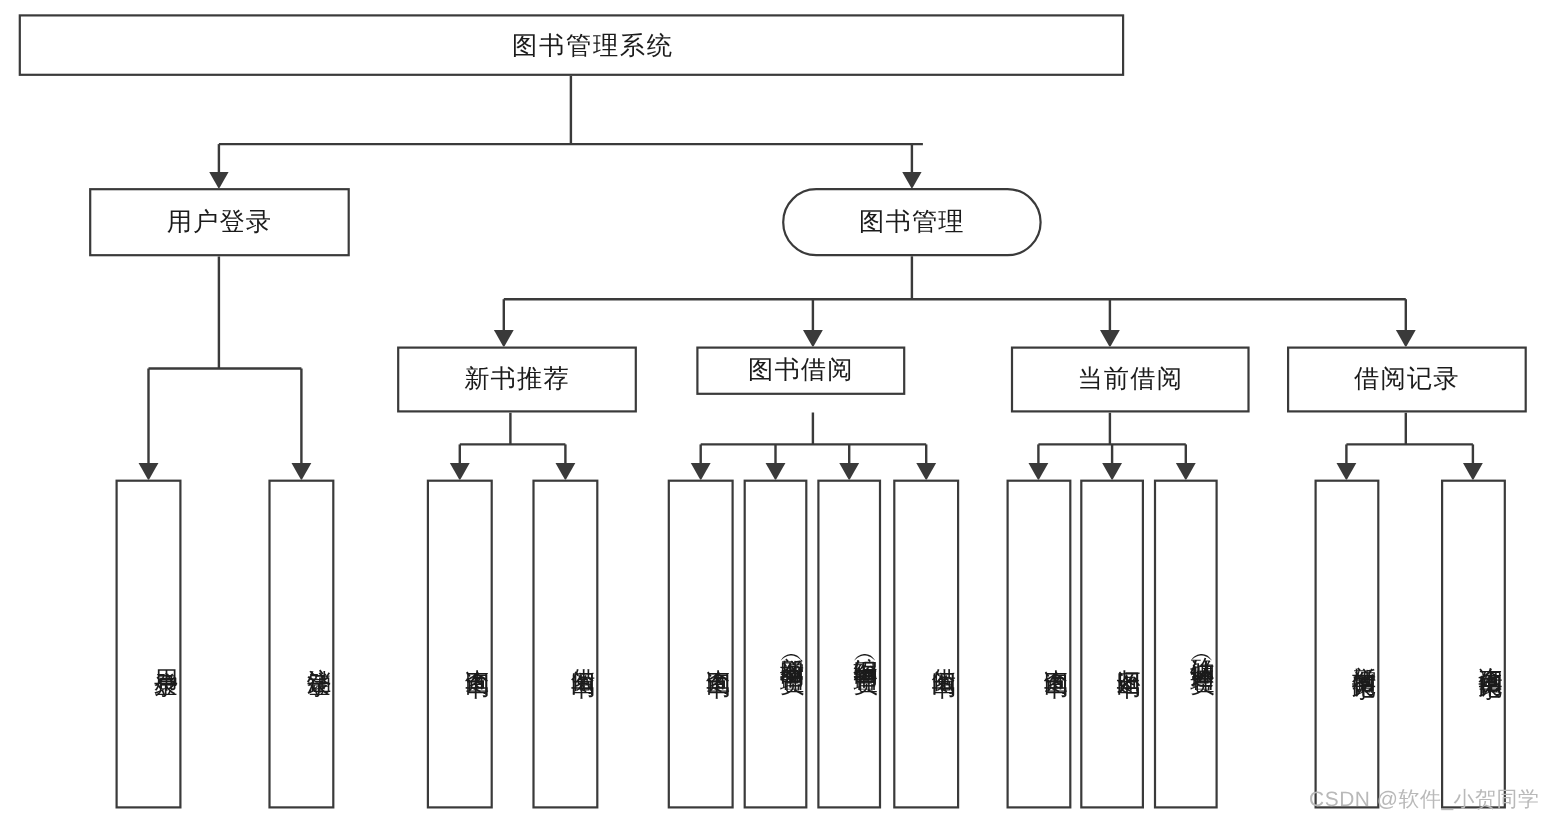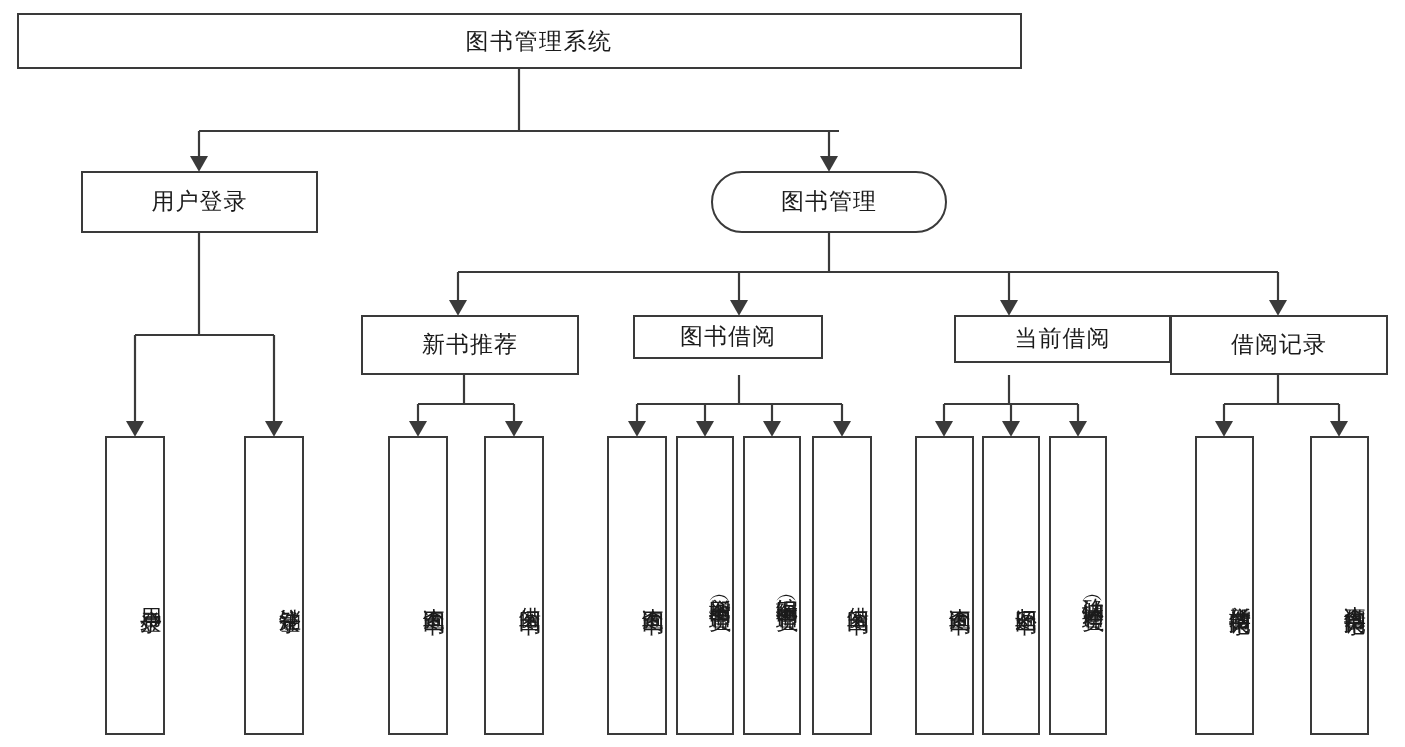--- a/index.html
+++ b/index.html
@@ -136,21 +136,21 @@
   <div class="node horiz" style="left:711px; top:171px; width:236px; height:62px;border-radius:31px;">
     <span>图书管理</span>
   </div>
 
   <div class="node horiz" style="left:361px; top:315px; width:218px; height:60px;">
     <span>新书推荐</span>
   </div>
   <div class="node horiz" style="left:633px; top:315px; width:190px; height:44px;">
     <span>图书借阅</span>
   </div>
-  <div class="node horiz" style="left:954px; top:315px; width:217px; height:48px;">
+  <div class="node horiz" style="left:919px; top:315px; width:217px; height:60px;">
     <span>当前借阅</span>
   </div>
   <div class="node horiz" style="left:1170px; top:315px; width:218px; height:60px;justify-content:center;">
     <span>借阅记录</span>
   </div>
 
   <div class="node vert" style="left:105px; top:436px; width:60px; height:299px;">
     <span class="vtext">用户登录</span>
   </div>
   <div class="node vert" style="left:244px; top:436px; width:60px; height:299px;">
@@ -183,14 +183,15 @@
   <div class="node vert" style="left:1049px; top:436px; width:58px; height:299px; padding-top:6px;">
     <span class="vtext">确认归还（管理员）</span>
   </div>
   <div class="node vert" style="left:1195px; top:436px; width:59px; height:299px;">
     <span class="vtext">新增借阅记录</span>
   </div>
   <div class="node vert" style="left:1310px; top:436px; width:59px; height:299px;">
     <span class="vtext">查询借阅记录</span>
   </div>
 
+  <div class="watermark" style="left:1190px; top:714px;">CSDN @软件_小贺同学</div>
 
 </div>
 
 </body></html>

